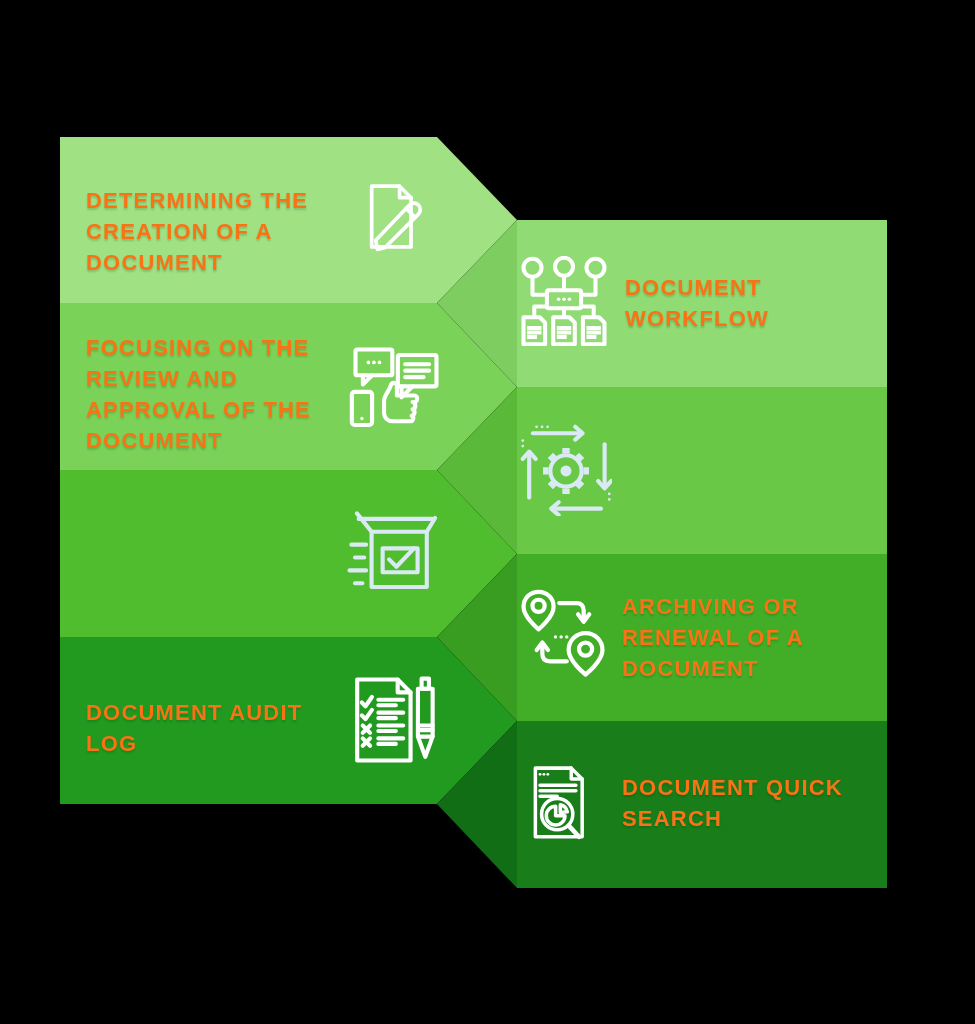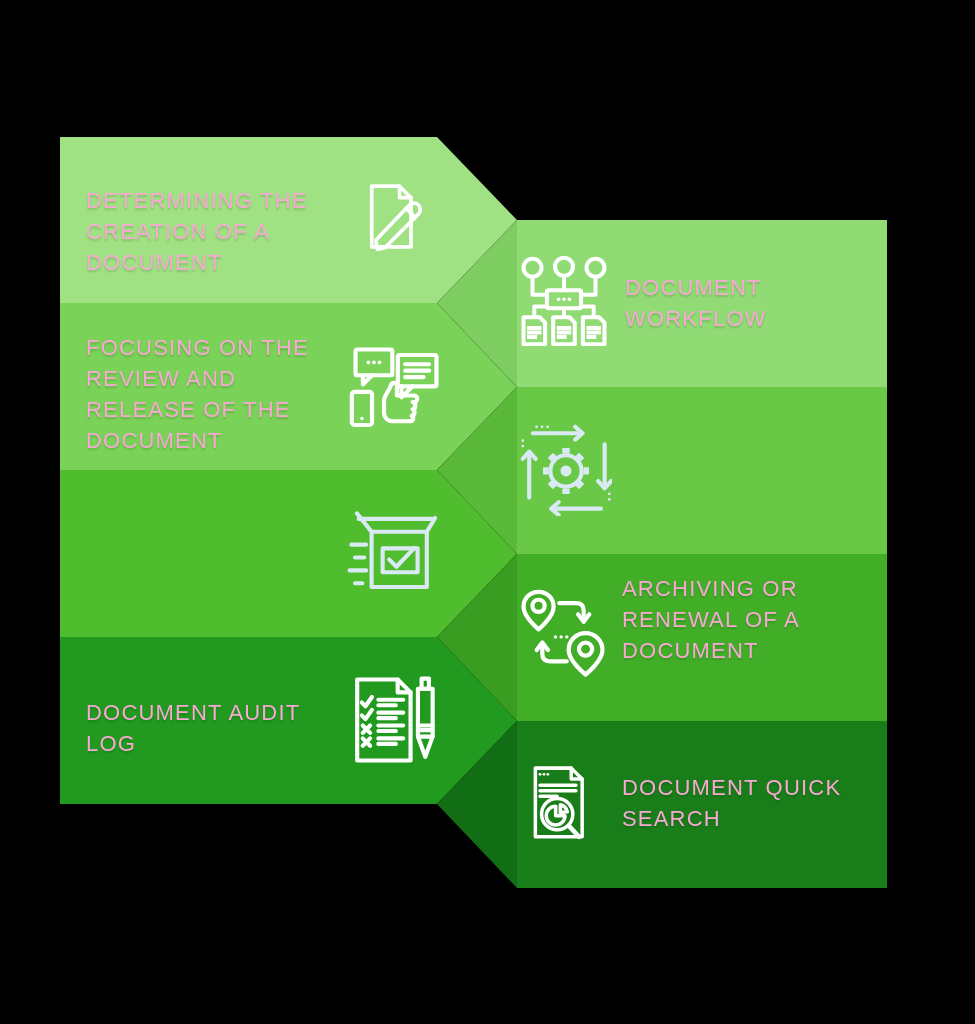--- a/index.html
+++ b/index.html
@@ -1,19 +1,19 @@
 <!DOCTYPE html>
 <html><head>
 <meta charset="utf-8">
 <style>
   html,body { margin:0; padding:0; background:#000; }
   .canvas { position:relative; width:975px; height:1024px; background:#000; overflow:hidden;
             font-family:"Liberation Sans", sans-serif; }
   .bands-svg { position:absolute; left:0; top:0; }
-  .label { position:absolute; color:#f9a8d4; font-weight:400; font-size:22px; line-height:31px;
+  .label { position:absolute; color:#f97316; font-weight:700; font-size:22px; line-height:31px;
            letter-spacing:1.2px; white-space:pre-line; text-shadow:0 2px 2px rgba(0,40,0,.18); }
   .icon { position:absolute; }
 </style>
 </head>
 <body>
 
 <div class="canvas">
 
   <svg class="bands-svg" width="975" height="1024" viewBox="0 0 975 1024">
     <polygon points="60,137 437,137 517,220 437,303 60,303" fill="#A0E183"></polygon>
@@ -34,23 +34,23 @@
     <polygon points="517,721 887,721 887,888 517,888" fill="#197D1A"></polygon>
   </svg>
 
   <div class="label" style="left:86px; top:185px; width:290px">DETERMINING THE
 CREATION OF A
 DOCUMENT</div>
   <div class="label" style="left:625px; top:272px; width:250px">DOCUMENT
 WORKFLOW</div>
   <div class="label" style="left:86px; top:332px; width:290px">FOCUSING ON THE
 REVIEW AND
-RELEASE OF THE
+APPROVAL OF THE
 DOCUMENT</div>
-  <div class="label" style="left:622px; top:573px; width:240px">ARCHIVING OR
+  <div class="label" style="left:622px; top:591px; width:240px">ARCHIVING OR
 RENEWAL OF A
 DOCUMENT</div>
   <div class="label" style="left:86px; top:697px; width:300px">DOCUMENT AUDIT
 LOG</div>
   <div class="label" style="left:622px; top:772px; width:290px">DOCUMENT QUICK
 SEARCH</div>
 
   <svg class="icon" style="left:352px; top:176px" width="82" height="86" viewBox="0 0 100 100">
     <g fill="none" stroke-width="4.5" stroke-linejoin="round" stroke-linecap="round" stroke="#FFFFFF">
       <path d="M24 10 H58 L72 24 V84 H24 Z"></path>

